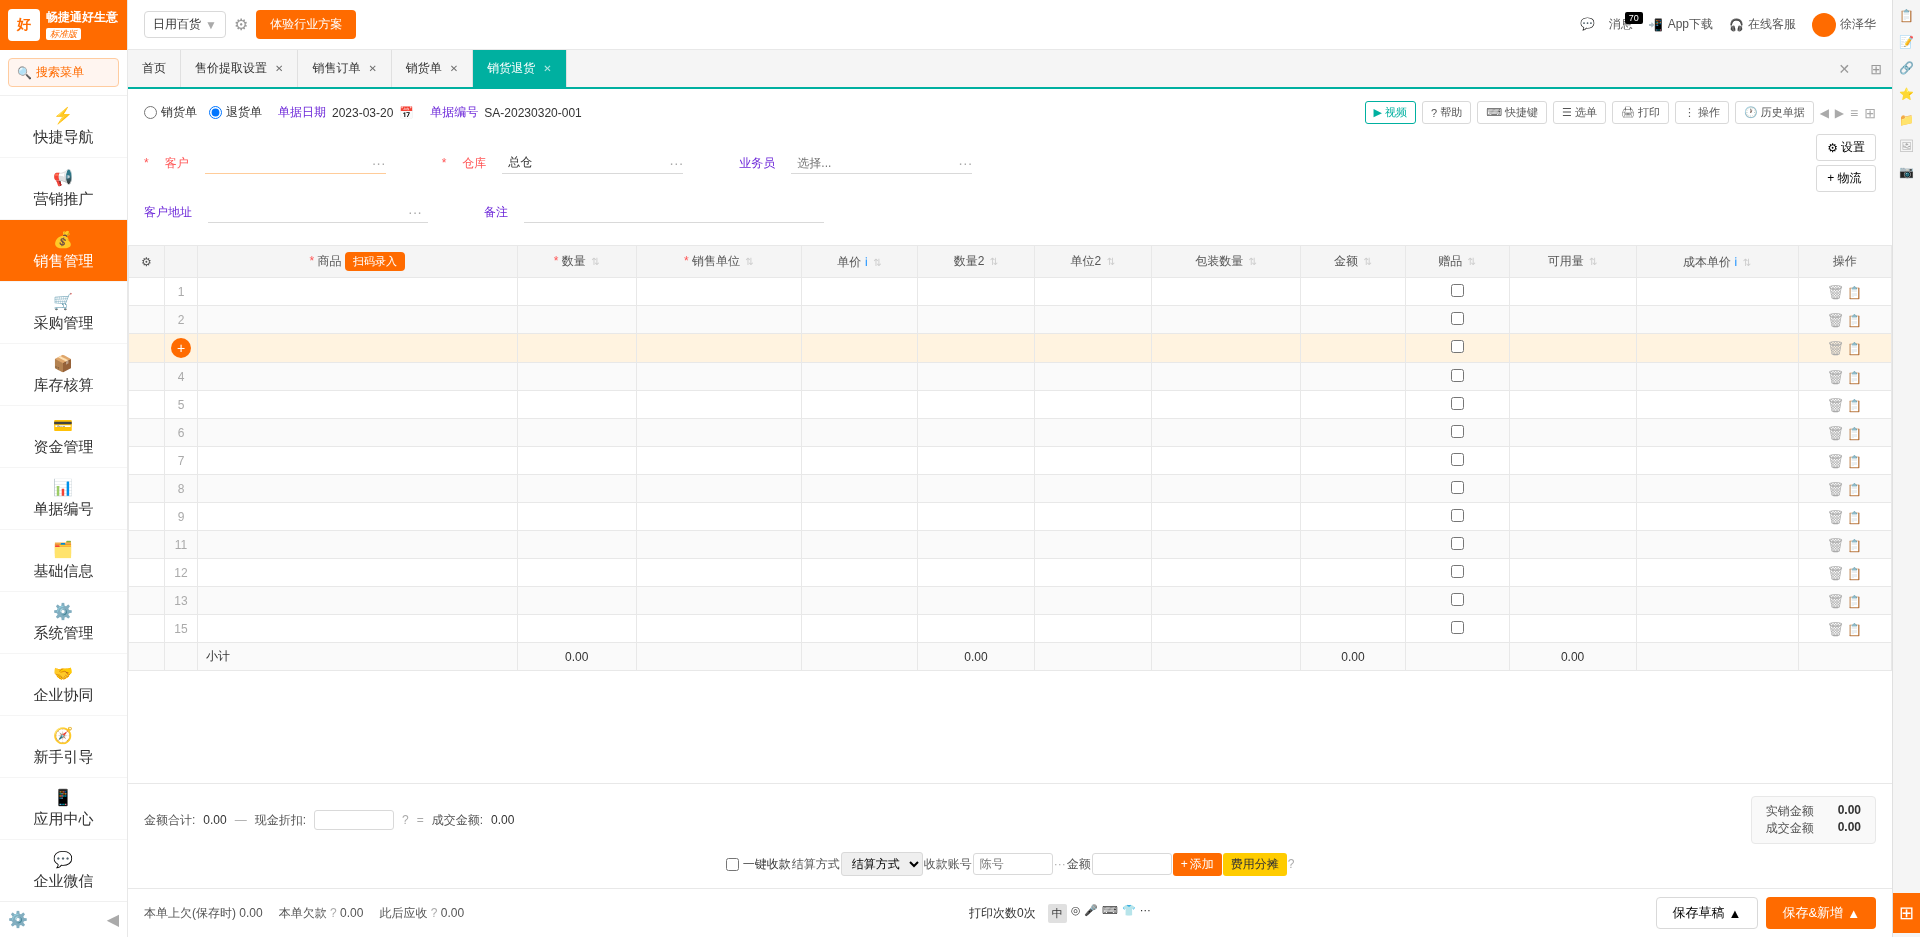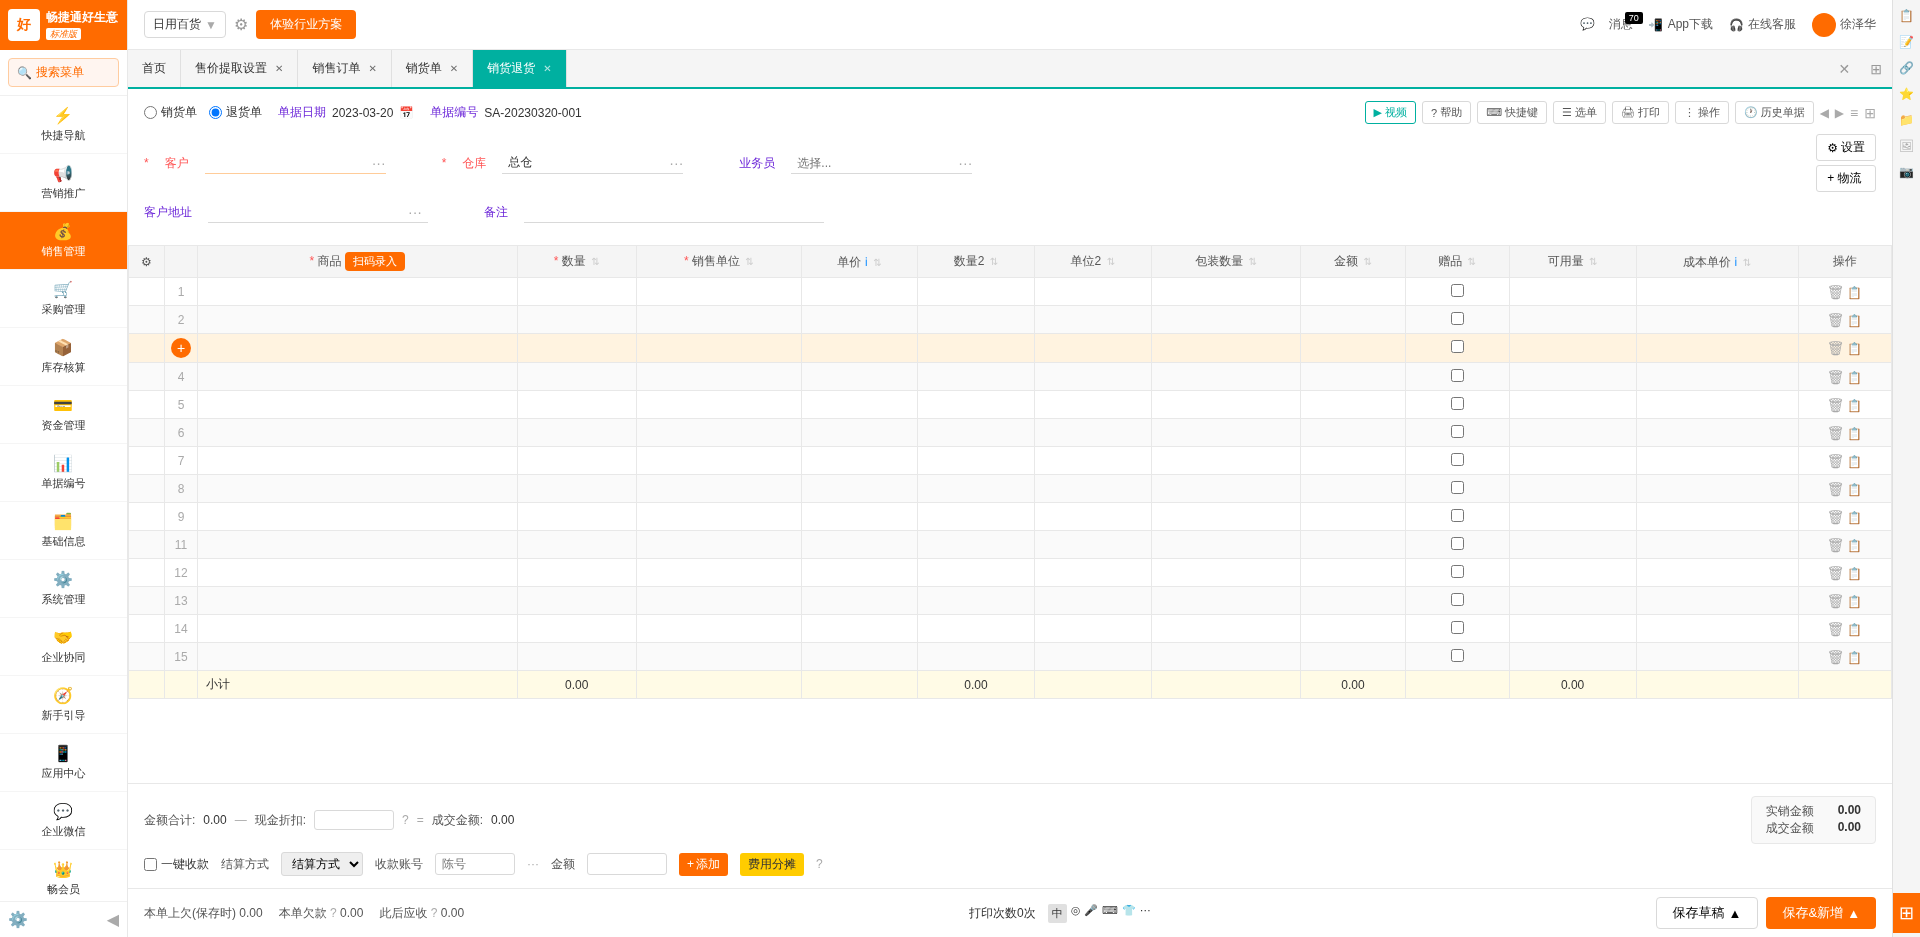--- a/index.html
+++ b/index.html
@@ -9,21 +9,21 @@
     .sidebar { width: 128px; background: #fff; display: flex; flex-direction: column; border-right: 1px solid #e8e8e8; flex-shrink: 0; }
     .sidebar-logo { background: #ff6b00; color: #fff; padding: 10px 8px; display: flex; align-items: center; gap: 6px; height: 50px; }
     .sidebar-logo-icon { width: 32px; height: 32px; background: #fff; border-radius: 4px; display: flex; align-items: center; justify-content: center; }
     .sidebar-logo-icon span { color: #ff6b00; font-weight: bold; font-size: 14px; }
     .sidebar-search { padding: 8px; border-bottom: 1px solid #f0f0f0; }
     .sidebar-search-btn { width: 100%; background: #fff5f0; border: 1px solid #ffcca0; border-radius: 4px; padding: 5px 8px; color: #ff6b00; font-size: 12px; cursor: pointer; display: flex; align-items: center; gap: 4px; }
     .sidebar-nav { flex: 1; overflow-y: auto; }
     .sidebar-item { display: flex; flex-direction: column; align-items: center; padding: 10px 8px; cursor: pointer; border-bottom: 1px solid #f5f5f5; gap: 3px; }
     .sidebar-item.active { background: #ff6b00; color: #fff; }
     .sidebar-item .icon { font-size: 16px; }
-    .sidebar-item .label { font-size: 11px; text-align: center; }
+    .sidebar-item .label { font-size: 15px; text-align: center; }
     .sidebar-bottom { padding: 8px; display: flex; justify-content: space-between; border-top: 1px solid #f0f0f0; }
 
     
     .main { flex: 1; display: flex; flex-direction: column; overflow: hidden; }
 
     
     .topbar { height: 50px; background: #fff; display: flex; align-items: center; justify-content: space-between; padding: 0 16px; border-bottom: 1px solid #e8e8e8; flex-shrink: 0; }
     .topbar-left { display: flex; align-items: center; gap: 8px; }
     .topbar-select { border: 1px solid #d9d9d9; border-radius: 4px; padding: 4px 8px; font-size: 12px; display: flex; align-items: center; gap: 4px; cursor: pointer; }
     .topbar-gear { color: #999; cursor: pointer; font-size: 16px; }
@@ -74,21 +74,21 @@
     .delete-btn { color: #aaa; cursor: pointer; border: none; background: none; font-size: 14px; }
     .copy-btn { color: #aaa; cursor: pointer; border: none; background: none; font-size: 12px; }
 
     
     .bottom-area { background: #fff; border-top: 1px solid #e8e8e8; padding: 12px 16px; flex-shrink: 0; }
     .bottom-row1 { display: flex; align-items: center; gap: 8px; margin-bottom: 8px; }
     .amount-label { color: #555; }
     .amount-value { color: #333; font-weight: 500; }
     .minus-icon { color: #aaa; }
     .equals-icon { color: #aaa; }
-    .bottom-row2 { display: flex; align-items: center; gap: 12px; }
+    .bottom-row2 { display: flex; align-items: center; gap: 1px; justify-content: center; }
     .checkbox-label { display: flex; align-items: center; gap: 4px; font-size: 12px; cursor: pointer; }
     .select-sm { border: 1px solid #d9d9d9; border-radius: 3px; padding: 3px 6px; font-size: 12px; }
     .input-sm { border: 1px solid #d9d9d9; border-radius: 3px; padding: 3px 6px; font-size: 12px; width: 80px; }
     .add-btn-orange { background: #ff6b00; color: #fff; border: none; border-radius: 3px; padding: 3px 8px; font-size: 12px; cursor: pointer; display: flex; align-items: center; gap: 2px; }
     .split-btn { background: #ffcc00; color: #333; border: none; border-radius: 3px; padding: 3px 8px; font-size: 12px; cursor: pointer; }
     .help-icon { color: #aaa; cursor: pointer; }
 
     
     .page-footer { background: #fff; border-top: 1px solid #e8e8e8; padding: 8px 16px; display: flex; align-items: center; justify-content: space-between; flex-shrink: 0; }
     .footer-left { display: flex; gap: 16px; font-size: 12px; color: #555; }
@@ -613,39 +613,20 @@
       <td class="checkbox-cell"><input type="checkbox" style=""></td>
       <td></td>
       <td></td>
       <td>
         <button class="delete-btn">🗑</button>
         <button class="copy-btn">📋</button>
       </td>
     </tr>
             <tr>
       <td class="gear-col"></td>
-      <td class="row-num">14</td>
-      <td><input style="border: none; outline: none; width: 100%; font-size: 12px; background: transparent;"></td>
-      <td></td>
-      <td></td>
-      <td></td>
-      <td></td>
-      <td></td>
-      <td></td>
-      <td></td>
-      <td class="checkbox-cell"><input type="checkbox" style=""></td>
-      <td></td>
-      <td></td>
-      <td>
-        <button class="delete-btn">🗑</button>
-        <button class="copy-btn">📋</button>
-      </td>
-    </tr>
-            <tr>
-      <td class="gear-col"></td>
       <td class="row-num">15</td>
       <td><input style="border: none; outline: none; width: 100%; font-size: 12px; background: transparent;"></td>
       <td></td>
       <td></td>
       <td></td>
       <td></td>
       <td></td>
       <td></td>
       <td></td>
       <td class="checkbox-cell"><input type="checkbox" style=""></td>

